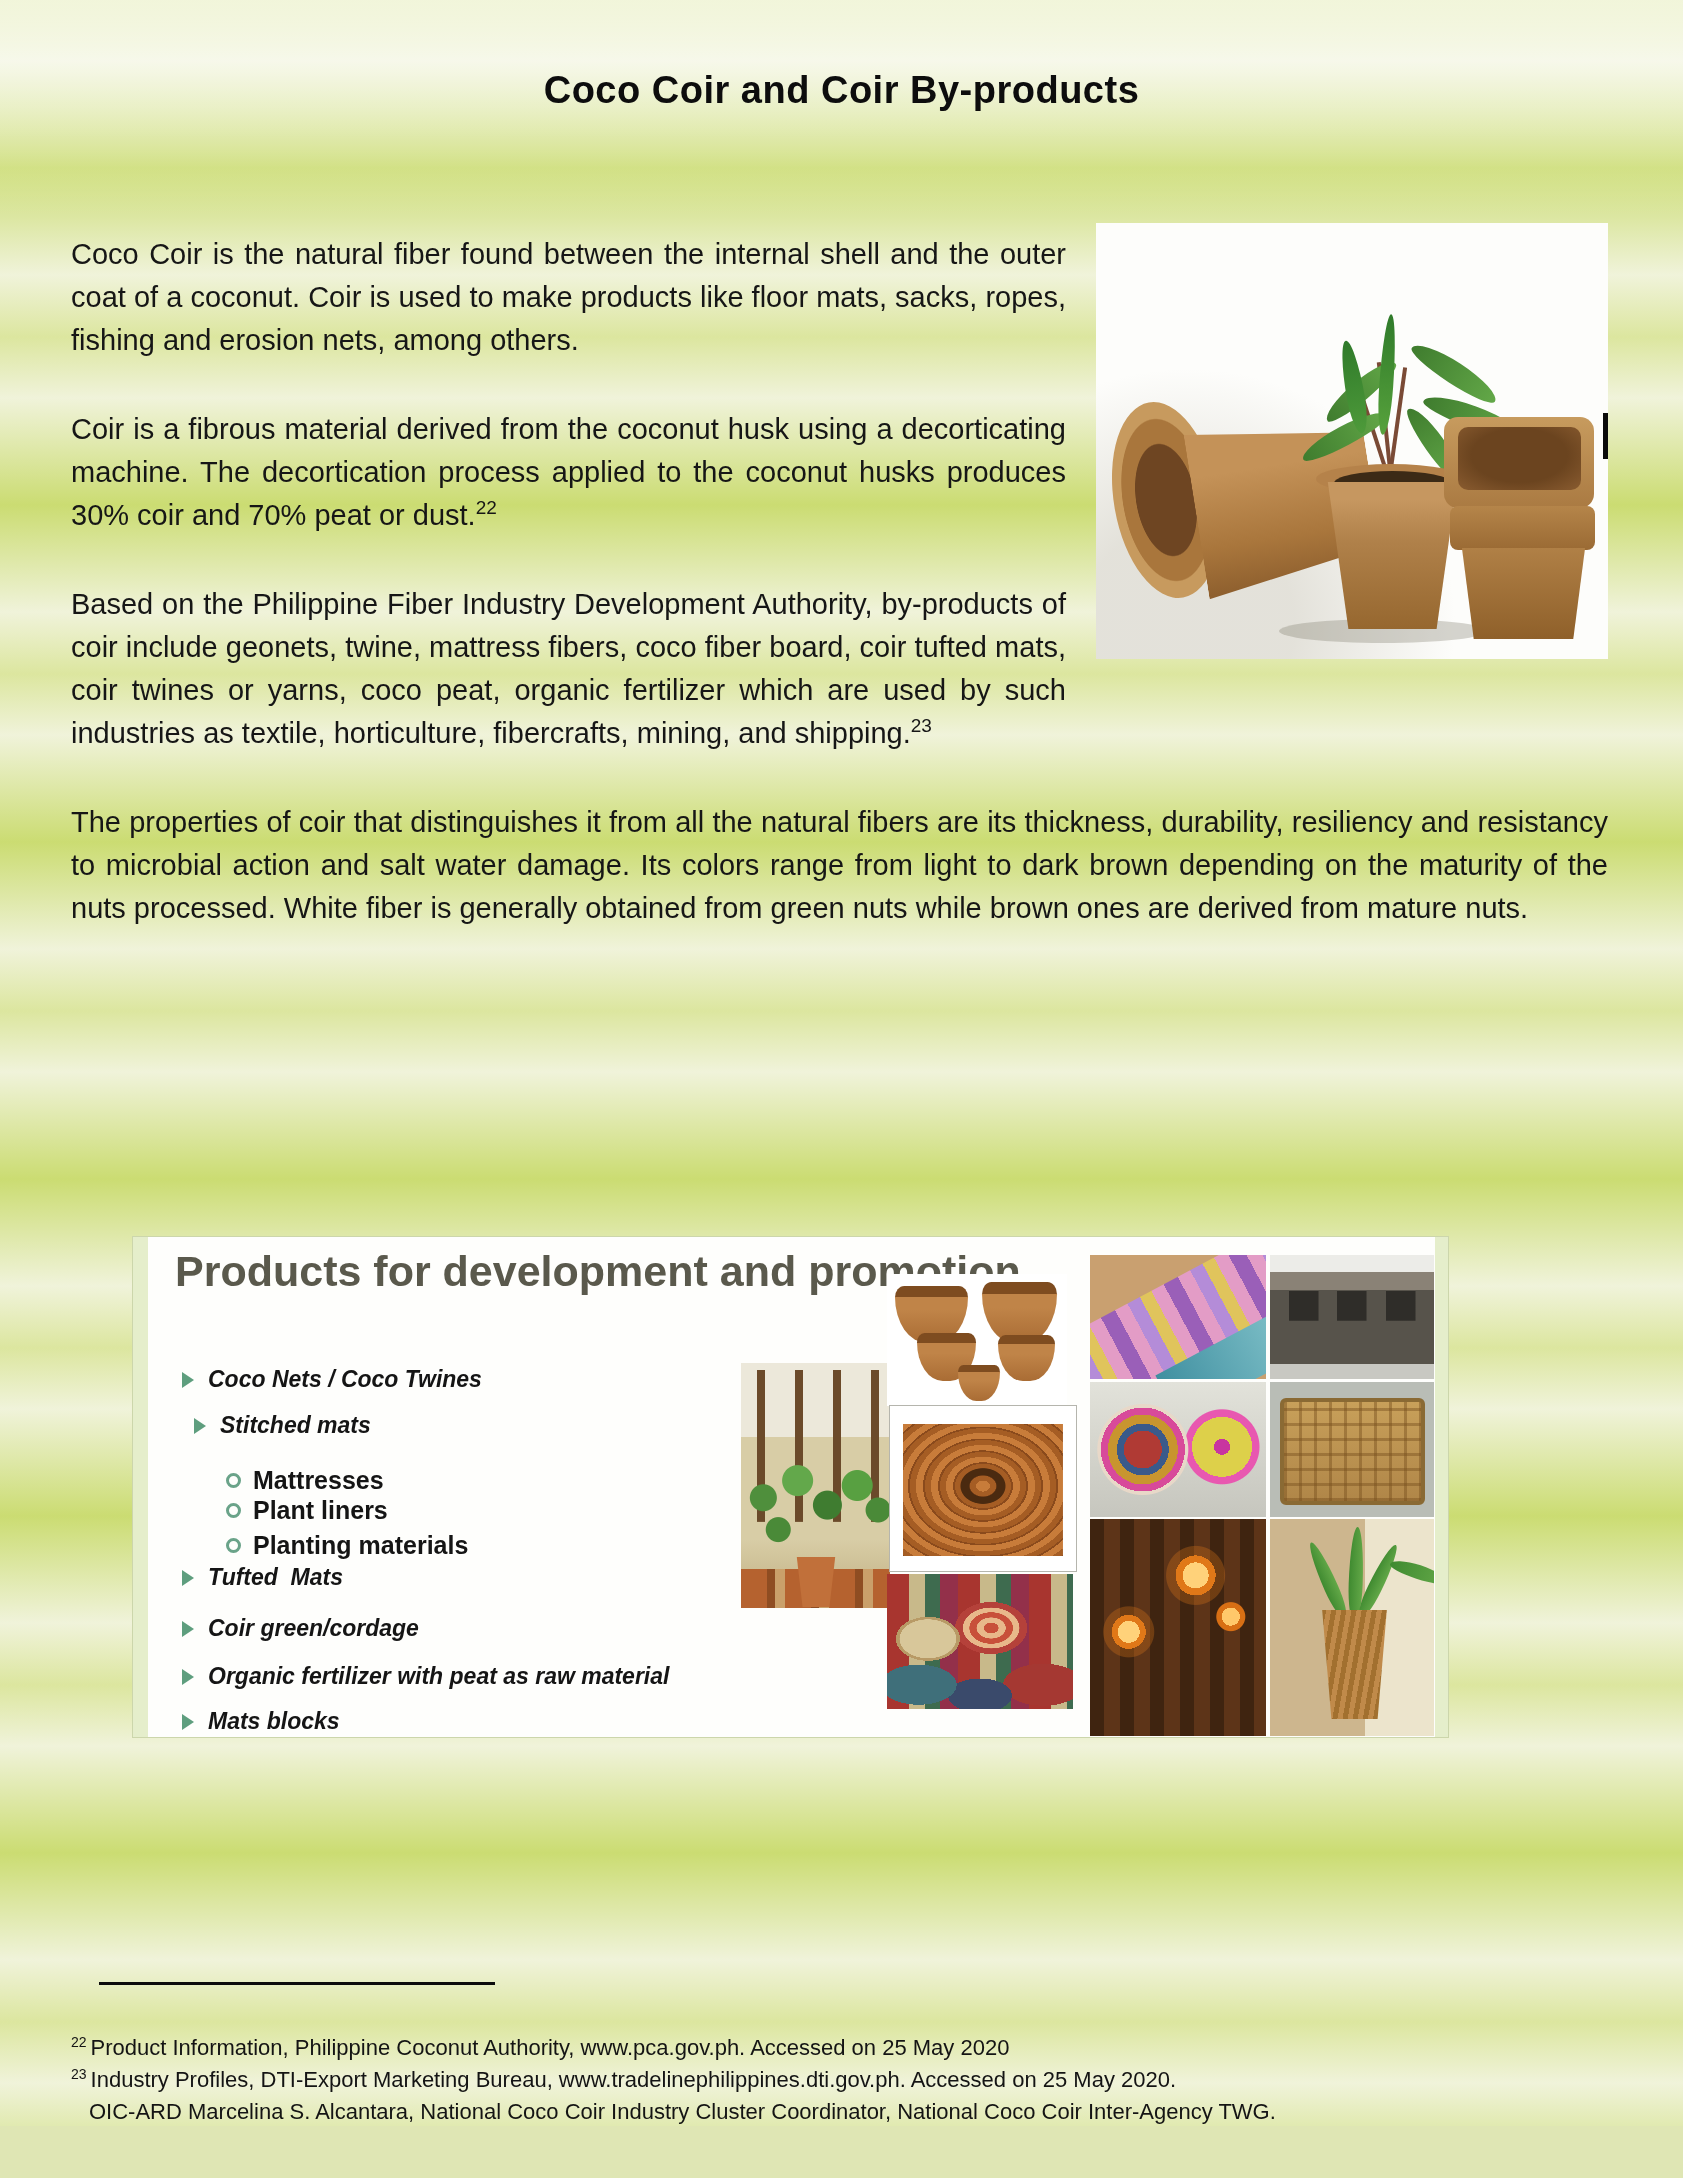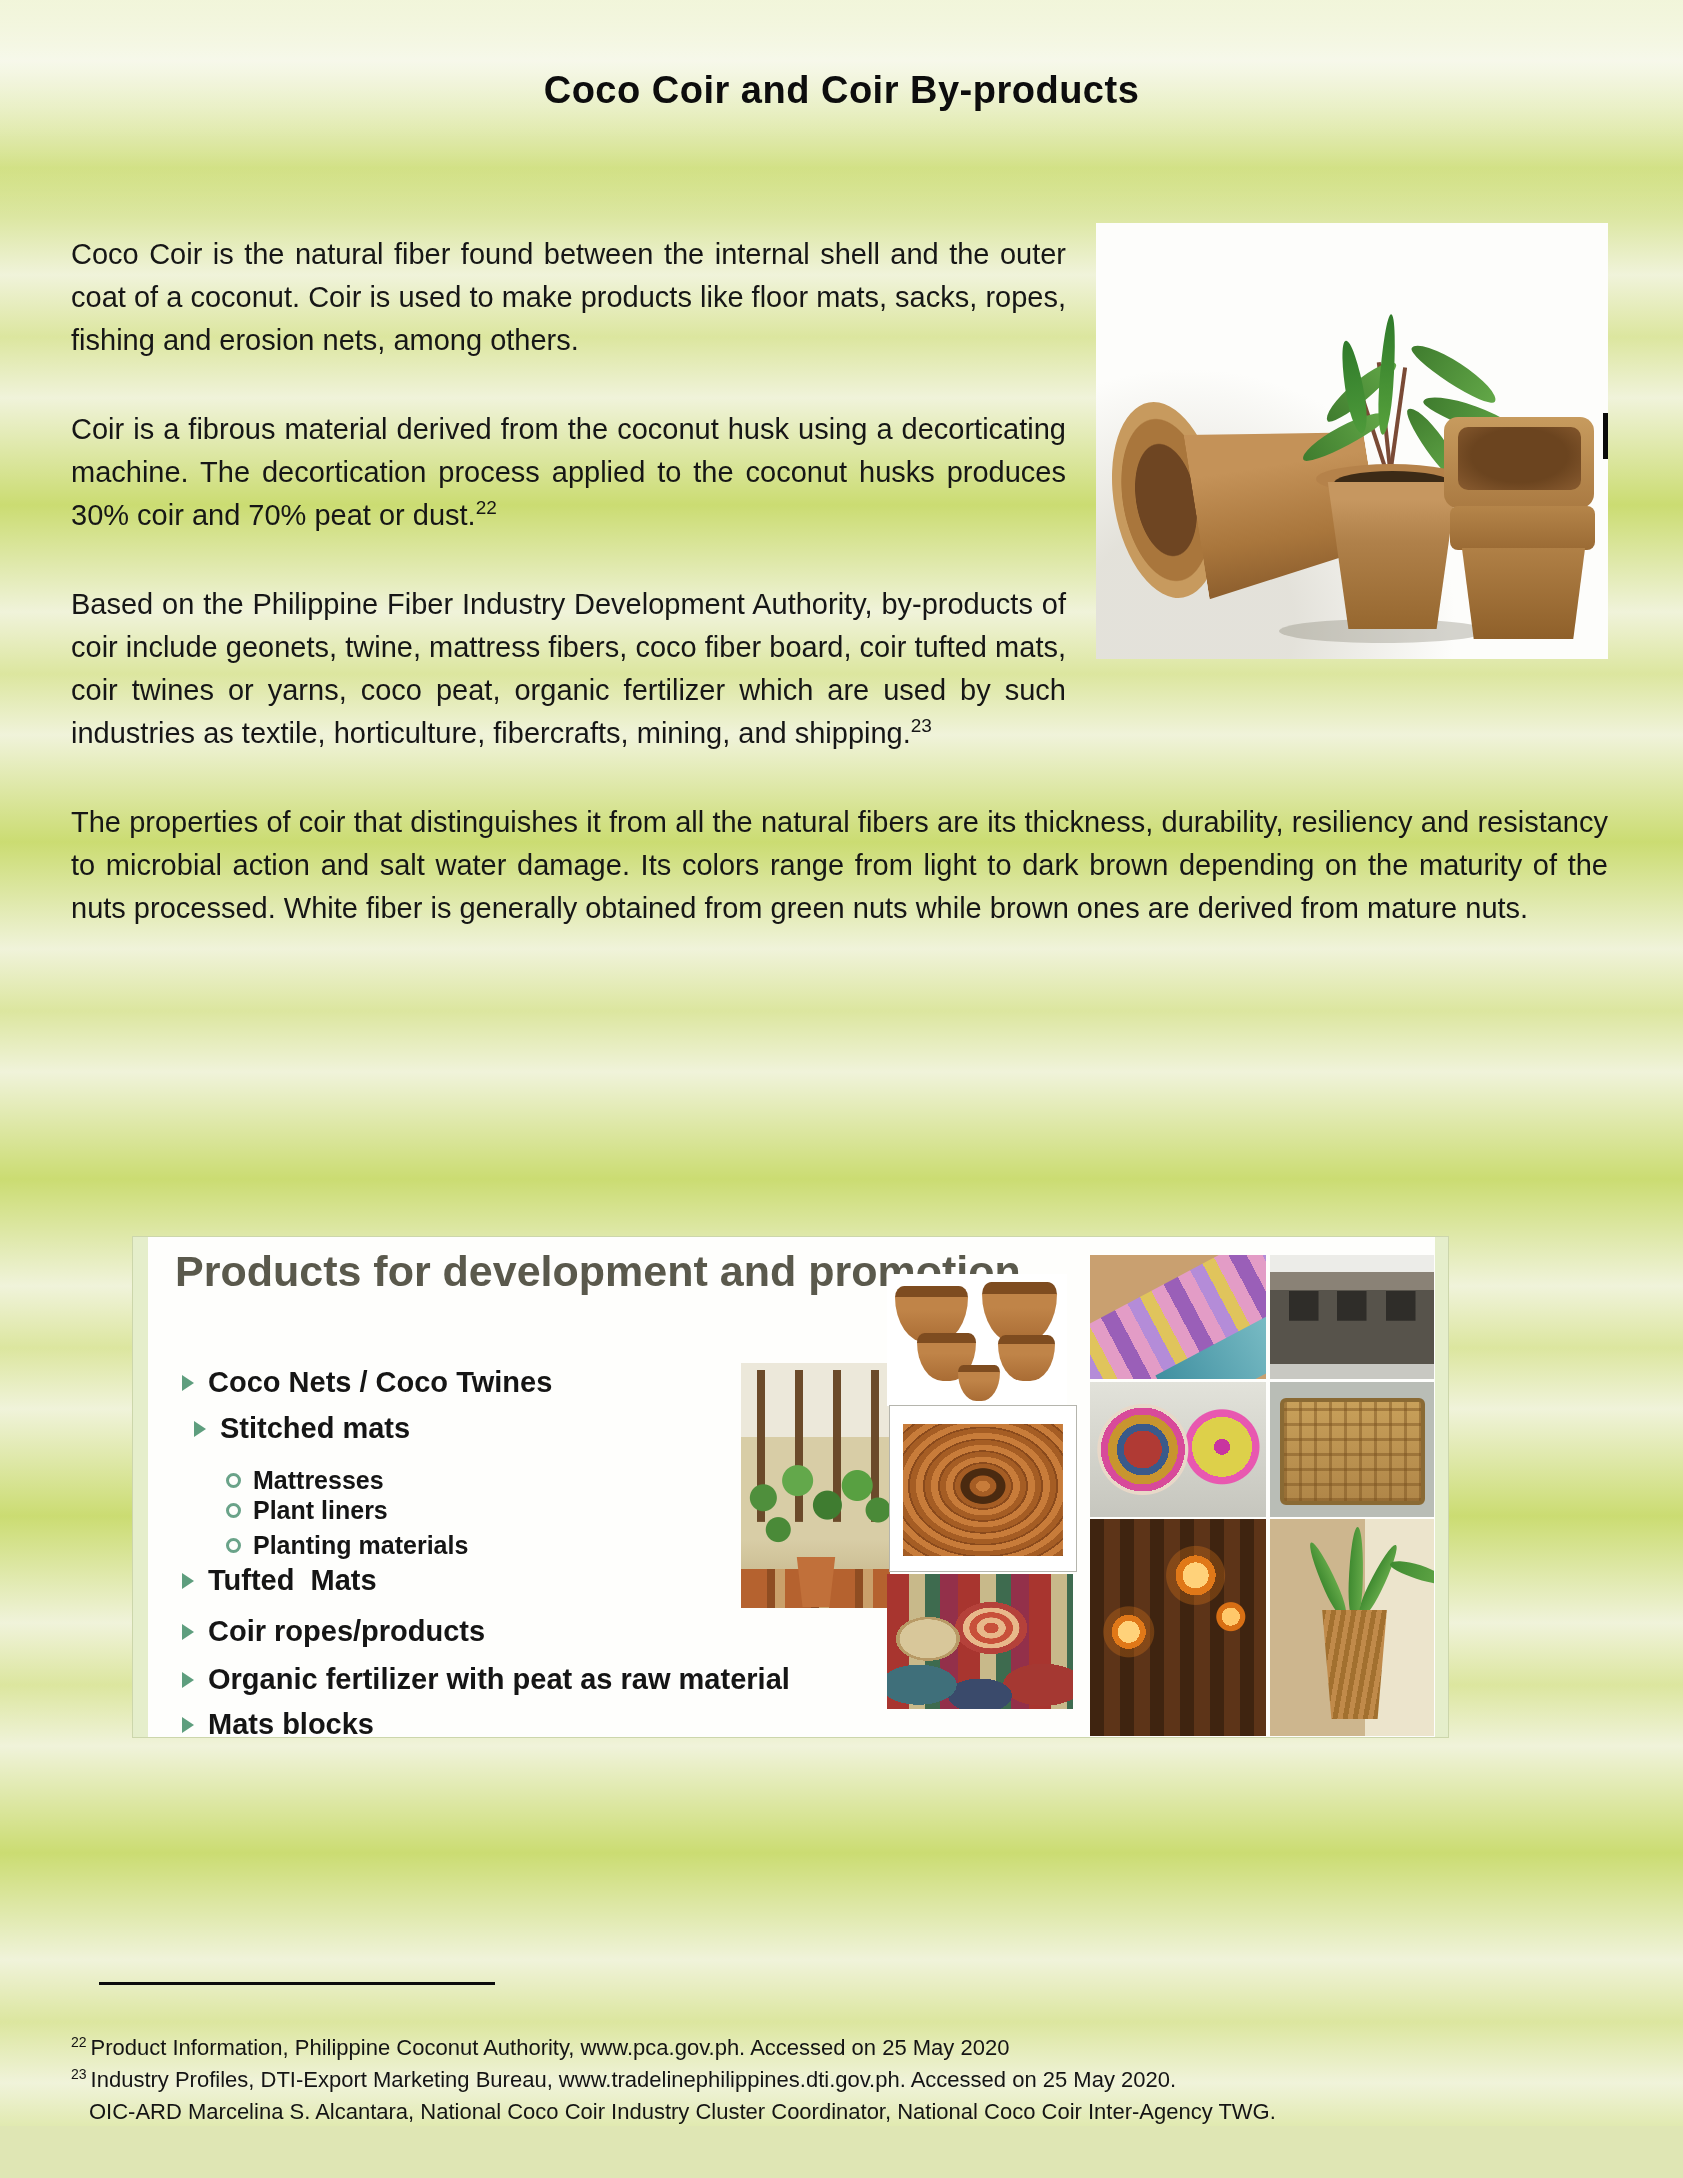--- a/index.html
+++ b/index.html
@@ -41,21 +41,21 @@
   .slide-strip{position:absolute;top:0;bottom:0;width:15px;background:#e5eecb;}
   .slide-strip.left{left:0;}
   .slide-strip.right{left:1302px;}
   h2.slide-title{
     position:absolute;left:42px;top:10px;margin:0;font-size:43px;font-weight:700;
     color:#5a594c;letter-spacing:0;white-space:nowrap;
   }
   .bullet{position:absolute;display:flex;align-items:center;}
   .bullet .blabel{font-weight:bold;color:#151515;white-space:pre-wrap;}
   .bullet.lvl1{left:49px;}
-  .bullet.lvl1 .blabel{font-size:29px;}
+  .bullet.lvl1 .blabel{font-size:23px;font-style:italic;}
   .bullet.lvl2{left:93px;}
   .bullet.lvl2 .blabel{font-size:25px;}
   .arrow{
     width:0;height:0;border-left:12px solid #5e9e7e;border-top:8px solid transparent;
     border-bottom:8px solid transparent;margin-right:14px;
   }
   .ring{
     width:9px;height:9px;border:3px solid #6aa389;border-radius:50%;margin-right:12px;background:transparent;
   }
   
@@ -236,21 +236,21 @@
 
   <div class="bullet lvl1" style="top: 327px;">
     <span class="arrow"></span>
 
     <span class="blabel">Tufted  Mats</span>
   </div>
 
   <div class="bullet lvl1" style="top: 378px;">
     <span class="arrow"></span>
 
-    <span class="blabel">Coir ropes/products</span>
+    <span class="blabel">Coir green/cordage</span>
   </div>
 
   <div class="bullet lvl1" style="top: 426px;">
     <span class="arrow"></span>
 
     <span class="blabel">Organic fertilizer with peat as raw material</span>
   </div>
 
   <div class="bullet lvl1" style="top: 471px;">
     <span class="arrow"></span>

